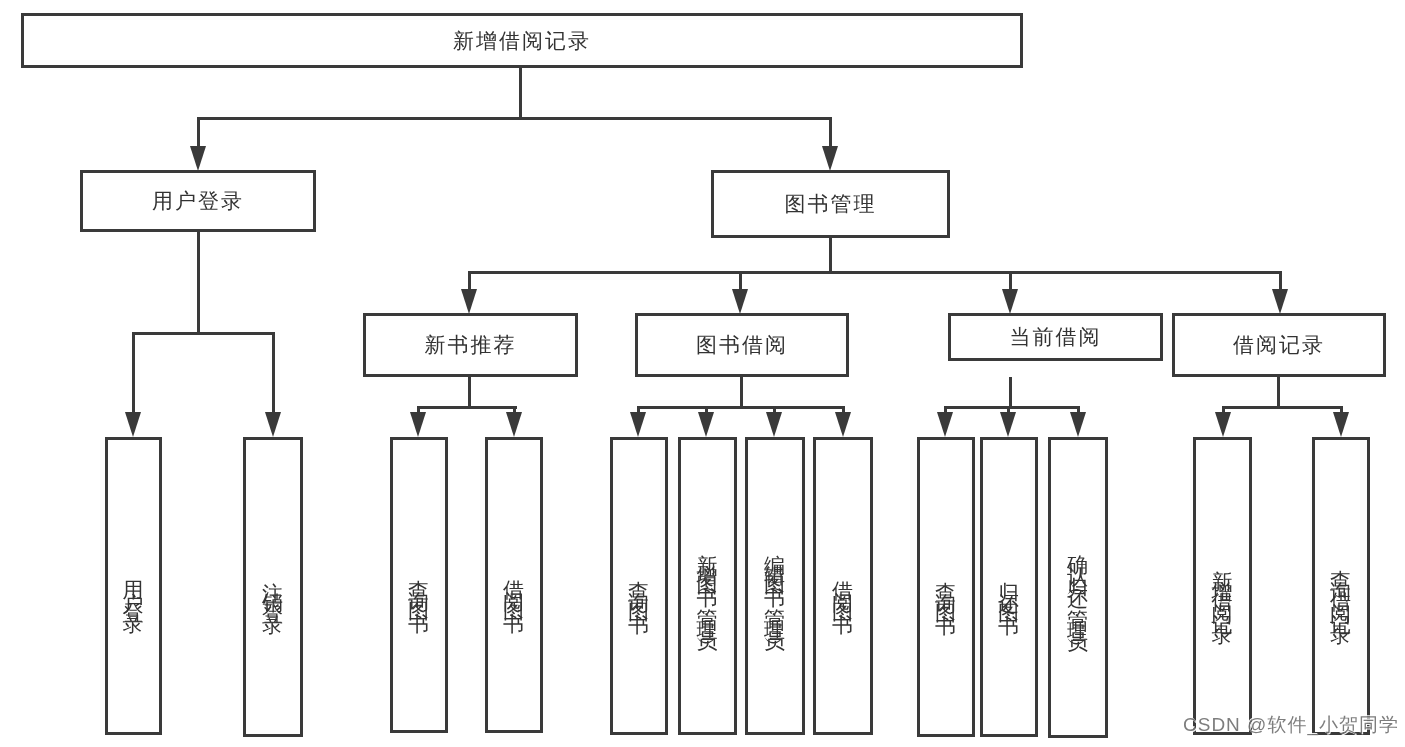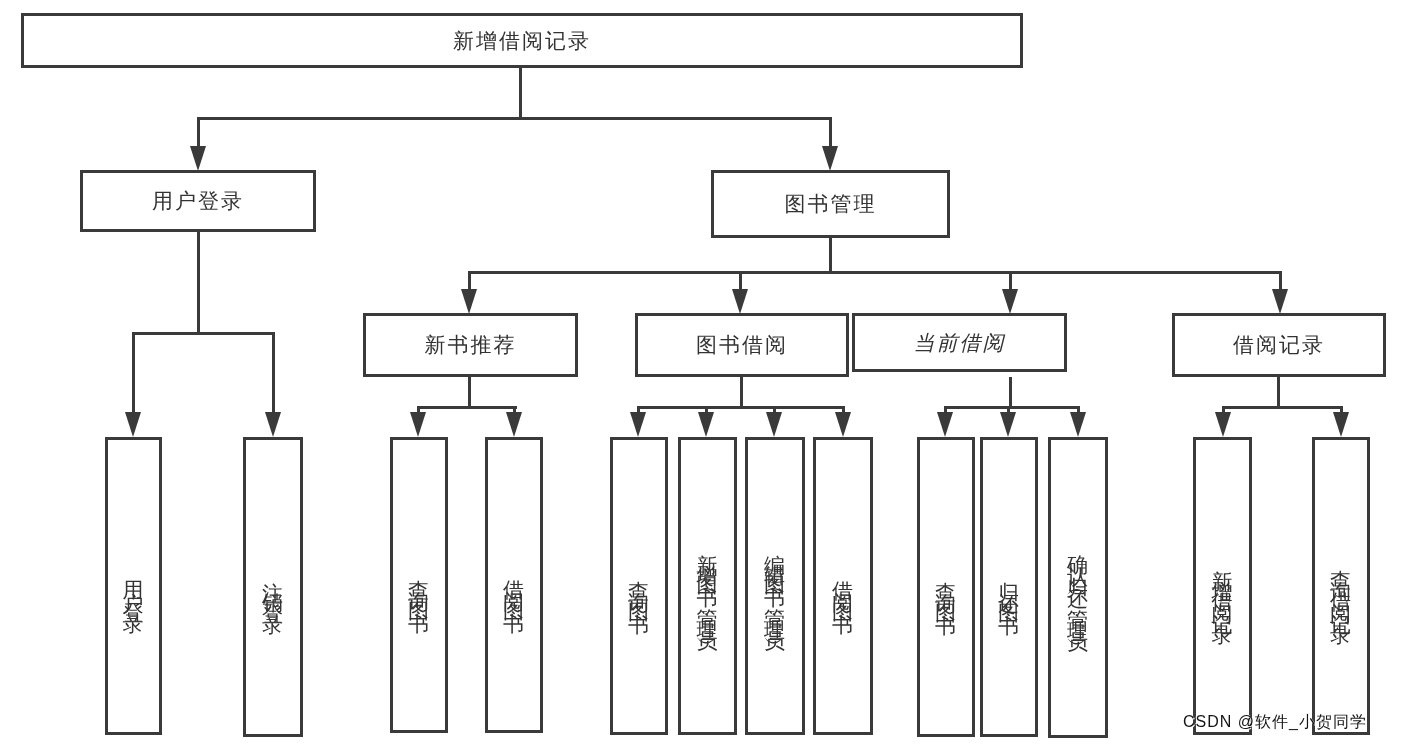--- a/index.html
+++ b/index.html
@@ -22,21 +22,21 @@
   }
   .vline{position:absolute;width:3px;background:#3a3a3a;}
   .hline{position:absolute;height:3px;background:#3a3a3a;}
   .arrow{
     position:absolute;width:0;height:0;
     border-left:8px solid transparent;border-right:8px solid transparent;
     border-top:25px solid #3a3a3a;
   }
   #watermark{
     position:absolute;left:1183px;top:712px;z-index:6;
-    font-size:16px;letter-spacing:1px;color:#000000;opacity:0.92;
+    font-size:19px;letter-spacing:1px;color:#737373;opacity:0.92;
     text-shadow:1px 1px 0 #ffffff,-1px -1px 0 #ffffff;
     white-space:nowrap;
     text-align:right;
   }
 </style>
 </head>
 <body>
 
 <div id="stage">
 
@@ -99,21 +99,21 @@
   <div class="vline" style="left:1340px;top:406px;height:10px;"></div>
   <div class="arrow" style="left:1333px;top:412px;"></div>
 
   <div class="box" style="left:21px;top:13px;width:1002px;height:55px;">新增借阅记录</div>
 
   <div class="box" style="left:80px;top:170px;width:236px;height:62px;">用户登录</div>
   <div class="box" style="left:711px;top:170px;width:239px;height:68px;">图书管理</div>
 
   <div class="box" style="left:635px;top:313px;width:214px;height:64px;">图书借阅</div>
   <div class="box" style="left:363px;top:313px;width:215px;height:64px;">新书推荐</div>
-  <div class="box" style="left:852px;top:313px;width:215px;height:59px;font-style:italic;">当前借阅</div>
+  <div class="box" style="left:948px;top:313px;width:215px;height:48px;">当前借阅</div>
   <div class="box" style="left:1172px;top:313px;width:214px;height:64px;">借阅记录</div>
 
   <div class="leafbox" style="left:105px;top:437px;width:57px;height:298px;">
     <span class="leaftext">用户登录</span>
   </div>
   <div class="leafbox" style="left:243px;top:437px;width:60px;height:300px;">
     <span class="leaftext">注销登录</span>
   </div>
 
   <div class="leafbox" style="left:390px;top:437px;width:58px;height:296px;">

